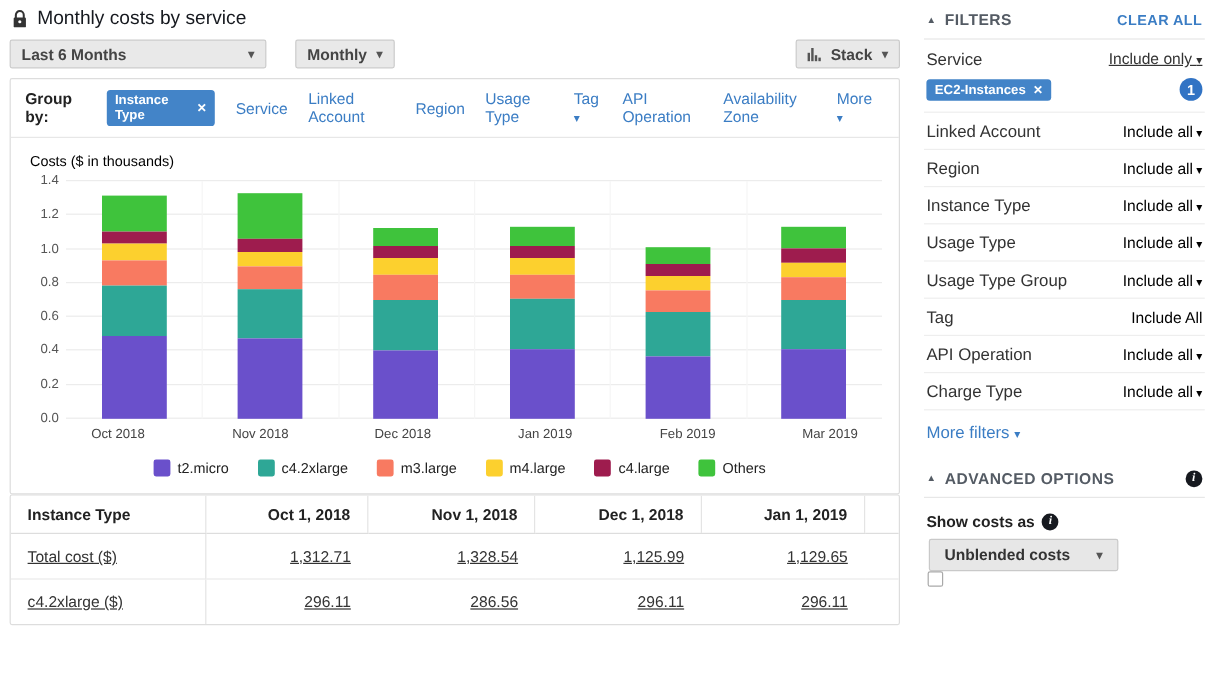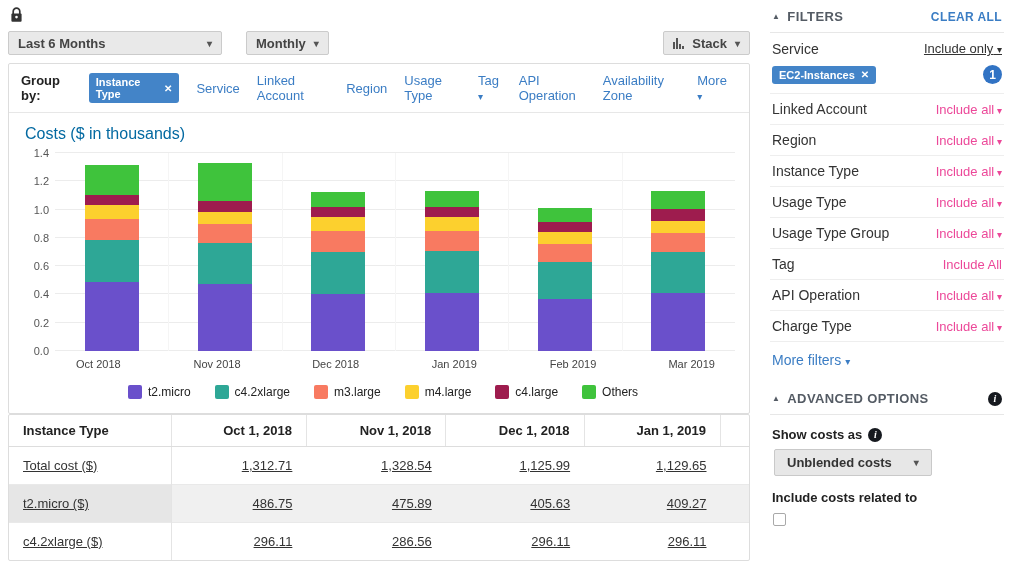--- a/index.html
+++ b/index.html
@@ -30,21 +30,21 @@
     border-bottom:1px solid #e7e7e7; font-size:13px; }
   .groupby-label { font-weight:bold; color:#222; margin-right:-4px; }
   .chip { display:inline-flex; align-items:center; gap:6px; background:#4384c8; color:#fff;
     font-size:11px; font-weight:bold; border-radius:3px; padding:3px 7px; cursor:pointer; }
   .chip .x { font-size:10px; }
   .gb-link { color:#3b7dc4; text-decoration:none; cursor:pointer; }
   .gb-link .caret { font-size:10px; }
   .gb-more { margin-left:auto; margin-right:6px; }
 
   .chart-area { padding:12px 6px 12px 14px; }
-  .chart-title { font-size:16px; color:#0369a1; margin:0 0 10px 2px; }
+  .chart-title { font-size:12px; color:#000000; margin:0 0 10px 2px; }
   .plot { position:relative; height:198px; margin-left:32px; margin-right:8px; }
   .gridline { position:absolute; left:0; right:0; height:1px; background:#ececec; }
   .vline { position:absolute; top:0; bottom:0; width:1px; background:#f5f5f5; }
   .ytick { position:absolute; left:-36px; width:30px; text-align:right; font-size:11px;
     color:#555; transform:translateY(50%); line-height:1; }
   .bars-row { position:absolute; left:0; right:0; top:0; bottom:0; display:flex; }
   .bar-cell { flex:1; display:flex; justify-content:center; align-items:flex-end; }
   .bar { width:54px; display:flex; flex-direction:column; justify-content:flex-end; height:100%; }
   .seg { width:100%; }
   .xlabels { display:flex; margin-left:32px; margin-right:8px; margin-top:7px;gap:32px; }
@@ -70,21 +70,21 @@
   
   .side-header { display:flex; align-items:center; gap:7px; padding:9px 2px 8px;
     border-bottom:1px solid #e7e7e7; font-size:13px; font-weight:bold; color:#545b64;
     letter-spacing:.4px; cursor:pointer; }
   .tri { font-size:8px; color:#545b64; }
   .clear-all { margin-left:auto; color:#3b7dc4; font-size:12px; letter-spacing:.4px;
     text-decoration:none; cursor:pointer; }
   .filter-row { display:flex; align-items:center; min-height:31px; padding:0 2px;
     border-bottom:1px solid #eee; font-size:14px; color:#333; cursor:pointer; }
   .filter-row.no-border { border-bottom:none; }
-  .mode { margin-left:auto; font-size:13px; color:#ec4899; }
+  .mode { margin-left:auto; font-size:13px; color:#000000; }
   .mode .caret { font-size:10px; }
   .mode-active { color:#333; text-decoration:underline; }
   .chip-row { display:flex; align-items:center; padding:1px 2px 9px; border-bottom:1px solid #eee; }
   .badge { margin-left:auto; width:19px; height:19px; border-radius:50%; background:#3173c4;
     color:#fff; font-size:12px; font-weight:bold; display:flex; align-items:center;
     justify-content:center; }
   .more-filters { display:inline-block; color:#3b7dc4; font-size:14px; margin:10px 2px 12px;
     text-decoration:none; cursor:pointer; }
   .more-filters .caret { font-size:10px; }
   .adv-header { margin-top:2px; }
@@ -110,20 +110,21 @@
   <div class="main">
 
     <div class="page-header">
       <span style="display:inline-flex;">
         <svg width="13" height="16" viewBox="0 0 13 16">
           <path d="M3.2 7V4.6C3.2 2.7 4.7 1.2 6.5 1.2s3.3 1.5 3.3 3.4V7" fill="none" stroke="#333" stroke-width="1.7"></path>
           <rect x="1.4" y="6.6" width="10.2" height="8.2" rx="1" fill="#333"></rect>
           <circle cx="6.5" cy="10.1" r="1.3" fill="#fff"></circle>
         </svg>
       </span>
+      <span class="page-title">Monthly costs by service</span>
     </div>
 
     <div class="toolbar">
       <button class="btn btn-range">
         <span>Last 6 Months</span>
         <span class="caret">▾</span>
       </button>
       <button class="btn">
         <span>Monthly</span>
         <span class="caret">▾</span>
@@ -301,28 +302,20 @@
           </thead>
         <tbody id="tbody">
             <tr>
               <td>Total cost ($)</td>
               <td>1,312.71</td>
               <td>1,328.54</td>
               <td>1,125.99</td>
               <td>1,129.65</td>
               <td></td>
             </tr>
-            <tr class="highlight">
-              <td>t2.micro ($)</td>
-              <td>486.75</td>
-              <td>475.89</td>
-              <td>405.63</td>
-              <td>409.27</td>
-              <td></td>
-            </tr>
             <tr>
               <td>c4.2xlarge ($)</td>
               <td>296.11</td>
               <td>286.56</td>
               <td>296.11</td>
               <td>296.11</td>
               <td></td>
             </tr>
           </tbody>
       </table>
@@ -400,18 +393,17 @@
 
     <div class="show-costs">
       <span>Show costs as</span>
       <span class="info-icon">i</span>
     </div>
     <button class="costs-dd">
       <span>Unblended costs</span>
       <span class="caret" style="font-size:10px;color:#555;">▾</span>
     </button>
 
-    <div class="include-costs">Include costs related to</div>
     <div class="checkbox-row">
       <span class="checkbox"></span>
     </div>
   </div>
 </div>
 
 </body></html>

